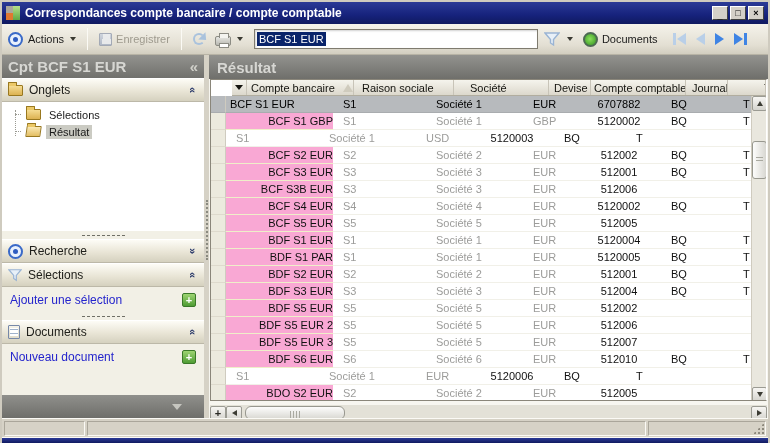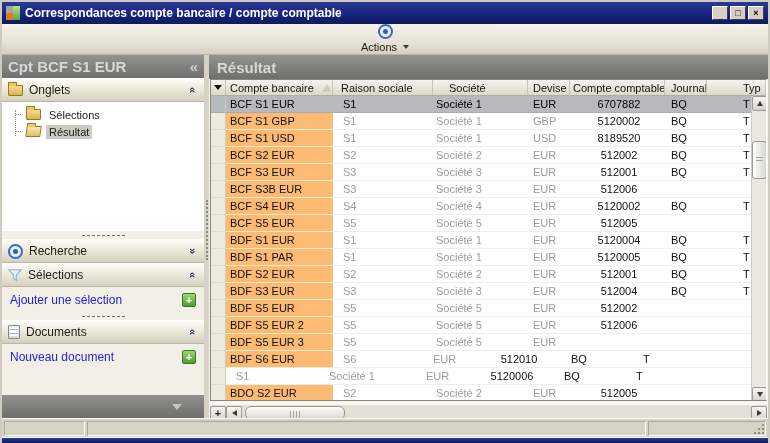--- a/index.html
+++ b/index.html
@@ -11,21 +11,21 @@
   
   .titlebar { position:absolute; top:0; left:0; right:0; height:22px; background:linear-gradient(180deg,#2b3a96 0%,#16227c 60%,#101a60 100%); display:flex; align-items:center; padding:0 4px; }
   .app-icon { width:14px; height:14px; margin-right:5px; background:linear-gradient(180deg,#b6e08a 0%,#5ea844 100%); position:relative; flex:none; }
   .app-icon::before { content:""; position:absolute; left:0; top:0; width:7px; height:7px; background:#aaa69a; }
   .app-icon::after { content:""; position:absolute; left:0; bottom:0; width:7px; height:7px; background:#e07830; }
   .title-text { color:#fff; font-weight:bold; font-size:12px; flex:1; white-space:nowrap; overflow:hidden; }
   .win-btn { width:16px; height:14px; margin-left:2px; background:#d4d0c8; border:1px solid; border-color:#fff #404040 #404040 #fff; font-size:9px; font-weight:bold; color:#000; display:flex; align-items:center; justify-content:center; line-height:1; flex:none; }
   .win-btn.min span { transform:translateY(3px); }
 
   
-  .toolbar { position:absolute; top:22px; left:0; right:0; height:31px; background:linear-gradient(180deg,#f5f3eb 0%,#e3dfd3 70%,#d2cec0 100%); border-bottom:1px solid #b7b3a5; display:flex; align-items:center; padding:0 6px;flex-direction:column; }
+  .toolbar { position:absolute; top:22px; left:0; right:0; height:31px; background:linear-gradient(180deg,#f5f3eb 0%,#e3dfd3 70%,#d2cec0 100%); border-bottom:1px solid #b7b3a5; display:flex; align-items:center; padding:0 6px; }
   .tb-sep { width:1px; height:22px; background:#b3af a1; background:#b3afa1; border-right:1px solid #fbfaf5; margin:0 6px; flex:none; }
   .tb-btn { display:flex; align-items:center; gap:4px; padding:2px 5px; border-radius:2px; flex:none; }
   .tb-label { font-size:11px; color:#1a1a1a; white-space:nowrap; }
   .tb-label.disabled { color:#9e9a8e; }
   .caret { width:0; height:0; border-left:3px solid transparent; border-right:3px solid transparent; border-top:4px solid #3a3a32; margin-left:2px; flex:none; }
   .bullseye { width:15px; height:15px; border-radius:50%; border:2px solid #3a6ac8; background:#e9f1fc; position:relative; flex:none; }
   .bullseye::after { content:""; position:absolute; left:3px; top:3px; width:5px; height:5px; border-radius:50%; background:#2e5cc0; }
   .save-icon { width:13px; height:13px; background:linear-gradient(180deg,#c5cedd,#9fabc2); border:1px solid #8d97ab; border-radius:1px; position:relative; opacity:.75; flex:none; }
   .save-icon::before { content:""; position:absolute; left:3px; top:0; width:7px; height:5px; background:#e9ecf2; }
   .save-icon::after { content:""; position:absolute; left:2px; bottom:1px; width:9px; height:5px; background:#e9ecf2; }
@@ -76,39 +76,39 @@
 
   
   .vsplit { position:absolute; top:53px; left:202px; width:5px; bottom:25px; background:#d6d2c6; }
   .vsplit::after { content:""; position:absolute; left:2px; top:40%; height:60px; border-left:2px dotted #8a8a80; }
 
   
   .main { position:absolute; top:53px; left:207px; right:0; bottom:25px; background:#f7f6f0; }
   .main-header { height:24px; background:linear-gradient(180deg,#93938f,#6f6f6b); color:#d7d7d3; font-weight:bold; font-size:15px; display:flex; align-items:center; padding:0 8px; }
 
   .grid { position:absolute; left:1px; right:1px; top:24px; height:322px; background:#fff; border:1px solid #8a867a; border-right-color:#fff; overflow:hidden; }
-  .grid-header { height:16px; background:linear-gradient(180deg,#f5f4ed,#dcd8cc); border-bottom:1px solid #b1ad9f; display:flex; }
+  .grid-header { height:16px; background:linear-gradient(180deg,#f5f4ed,#dcd8cc); border-bottom:1px solid #b1ad9f; display:flex;margin-left:21px; }
   .hcell, .corner { border-right:1px solid #c8c4b8; display:flex; align-items:center; font-size:11px; color:#14140f; overflow:hidden; white-space:nowrap; }
   .corner { width:15px; justify-content:center; flex:none; }
   .corner .dd { width:0; height:0; border-left:4px solid transparent; border-right:4px solid transparent; border-top:5px solid #14140f; }
   .sort-tri { width:0; height:0; border-left:5px solid transparent; border-right:5px solid transparent; border-bottom:8px solid #cfcbbd; margin-left:8px; }
   .grid-body { position:relative; height:306px; }
   .rows { margin-right:15px; }
   .grid-row { height:17px; display:flex; }
   .cell { font-size:11px; line-height:16px; overflow:hidden; white-space:nowrap; border-bottom:1px solid #f1f0e8; }
   .c-sel { width:15px; flex:none; background:#eceade; border-right:1px solid #cfcbbf; border-bottom:1px solid #dedacd; }
   .c0 { width:107px; padding-left:4px; flex:none; }
   .c1 { width:95px; padding-left:10px; flex:none; }
   .c2 { width:100px; padding-left:8px; flex:none; }
   .c3 { width:42px; padding-left:5px; flex:none; }
   .c4 { width:95px; padding-left:3px; flex:none;text-align:center; }
   .c5 { width:42px; padding-left:6px; flex:none; }
   .c6 { flex:1; padding-left:36px; }
   .hcell.c1 { padding-left:16px; }
-  .grid-row:not(.selected) .c0 { background:#fdba74; border-bottom-color:#efefc9; }
+  .grid-row:not(.selected) .c0 { background:#f9a8d4; border-bottom-color:#efefc9;text-align:right; }
   .cell.c1, .cell.c2, .cell.c3 { color:#9c9c9a; }
   .cell.c0, .cell.c4, .cell.c5, .cell.c6 { color:#111; }
   .grid-row.selected .cell { background:#b7babd; color:#000; border-bottom-color:#a9acaf; }
 
   
   .vscroll { position:absolute; right:0; top:0; width:15px; height:306px; background:#e9e7de; border-left:1px solid #cfcbbf; }
   .sb-btn { position:absolute; left:0; width:15px; height:15px; background:linear-gradient(180deg,#f7f6f3,#d4d3cd); border:1px solid #9b9b93; border-radius:2px; display:flex; align-items:center; justify-content:center; }
   .sb-btn .t-up { width:0; height:0; border-left:3px solid transparent; border-right:3px solid transparent; border-bottom:5px solid #3c3c34; }
   .sb-btn .t-dn { width:0; height:0; border-left:3px solid transparent; border-right:3px solid transparent; border-top:5px solid #3c3c34; }
   .v-thumb { position:absolute; left:0; top:45px; width:15px; height:38px; background:linear-gradient(90deg,#fdfdfc,#d8d7d1); border:1px solid #98988f; border-radius:3px; }
@@ -322,25 +322,24 @@
               <div class="cell c0">BCF S1 GBP</div>
               <div class="cell c1">S1</div>
               <div class="cell c2">Société 1</div>
               <div class="cell c3">GBP</div>
               <div class="cell c4">5120002</div>
               <div class="cell c5">BQ</div>
               <div class="cell c6">T</div>
             </div>
             <div class="grid-row">
               <div class="cell c-sel"></div>
-              <div class="cell c0">BCF S1 USD</div>
               <div class="cell c1">S1</div>
               <div class="cell c2">Société 1</div>
               <div class="cell c3">USD</div>
-              <div class="cell c4">8189520</div>
+              <div class="cell c4">5120003</div>
               <div class="cell c5">BQ</div>
               <div class="cell c6">T</div>
             </div>
             <div class="grid-row">
               <div class="cell c-sel"></div>
               <div class="cell c0">BCF S2 EUR</div>
               <div class="cell c1">S2</div>
               <div class="cell c2">Société 2</div>
               <div class="cell c3">EUR</div>
               <div class="cell c4">512002</div>
@@ -446,27 +445,29 @@
               <div class="cell c4">512006</div>
               <div class="cell c5"></div>
               <div class="cell c6"></div>
             </div>
             <div class="grid-row">
               <div class="cell c-sel"></div>
               <div class="cell c0">BDF S5 EUR 3</div>
               <div class="cell c1">S5</div>
               <div class="cell c2">Société 5</div>
               <div class="cell c3">EUR</div>
+              <div class="cell c4">512007</div>
               <div class="cell c5"></div>
               <div class="cell c6"></div>
             </div>
             <div class="grid-row">
               <div class="cell c-sel"></div>
               <div class="cell c0">BDF S6 EUR</div>
               <div class="cell c1">S6</div>
+              <div class="cell c2">Société 6</div>
               <div class="cell c3">EUR</div>
               <div class="cell c4">512010</div>
               <div class="cell c5">BQ</div>
               <div class="cell c6">T</div>
             </div>
             <div class="grid-row">
               <div class="cell c-sel"></div>
               <div class="cell c1">S1</div>
               <div class="cell c2">Société 1</div>
               <div class="cell c3">EUR</div>

